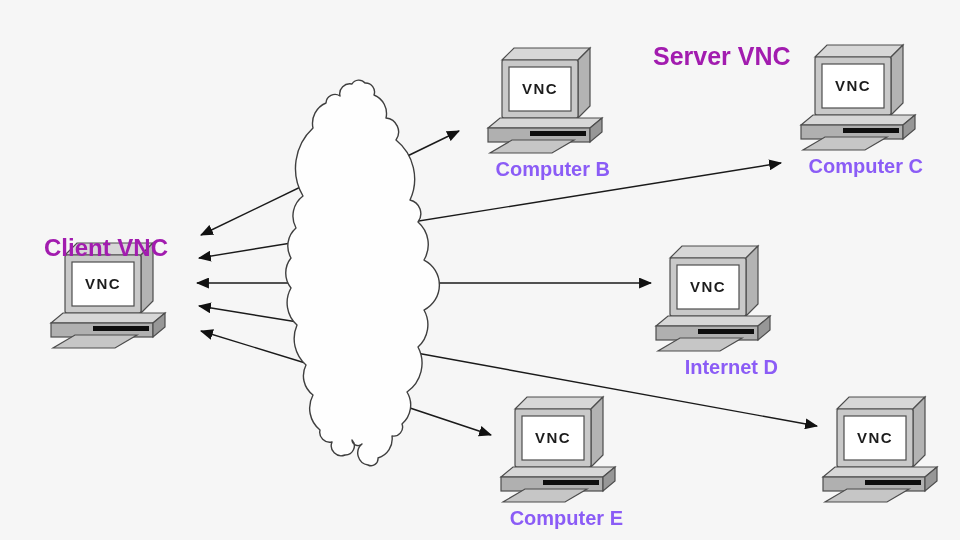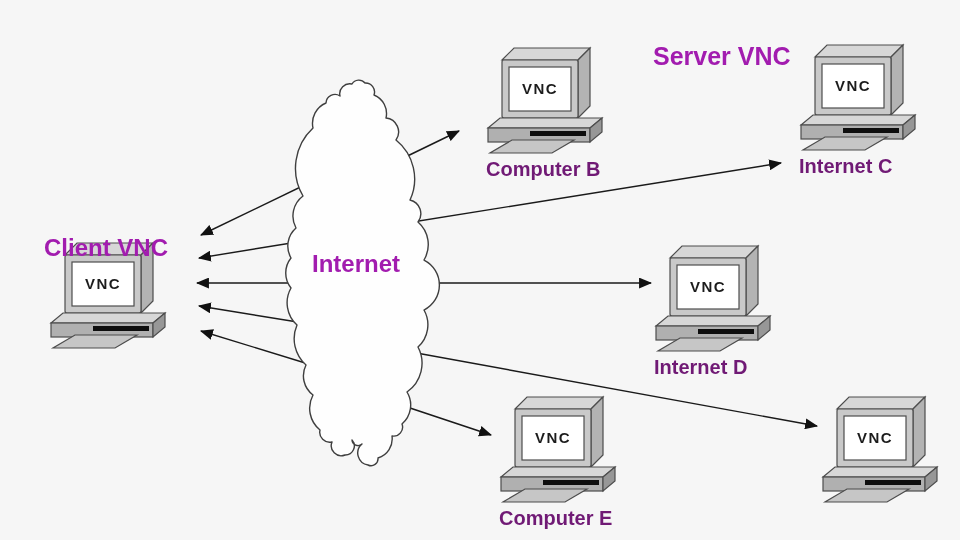--- a/index.html
+++ b/index.html
@@ -5,34 +5,34 @@
   html,body{margin:0;padding:0;background:#e9e9e9;}
   .stage{
     position:relative;width:960px;height:540px;background:#f6f6f6;
     overflow:hidden;font-family:"Liberation Sans",sans-serif;
   }
   .wires{position:absolute;left:0;top:0;width:960px;height:540px;}
   .wires line{stroke:#1a1a1a;stroke-width:1.4;}
   .cloud{fill:#fefefe;stroke:#3f3f3f;stroke-width:1.4;stroke-linejoin:round;}
   .arrowhead{fill:#111;}
 
-  .computer{position:absolute;width:124px;text-align:left;}
+  .computer{position:absolute;width:124px;text-align:right;}
   .pc{width:124px;height:112px;display:block;}
   .pc polygon,.pc rect{stroke:#4d4d4d;stroke-width:1.2;}
   .mon-top{fill:#d7d7d7;}
   .mon-side{fill:#b3b3b3;}
   .mon-front{fill:#c9c9c9;}
   .screen{fill:#ffffff;stroke:#5a5a5a;}
   .vnc{font:bold 15px "Liberation Sans",sans-serif;fill:#1c1c1c;letter-spacing:1.5px;text-anchor:middle;}
   .base-top{fill:#d7d7d7;}
   .base-front{fill:#b0b0b0;}
   .base-side{fill:#979797;}
   .slot{fill:#0e0e0e;stroke:none !important;}
   .kbd{fill:#c6c6c6;}
-  .pc-label{margin-top:4px;font-weight:bold;font-size:20px;color:#701a75;white-space:nowrap;}
+  .pc-label{margin-top:4px;font-weight:bold;font-size:20px;color:#8b5cf6;white-space:nowrap;}
 
   .red-label{position:absolute;font-weight:bold;color:#a21caf;font-size:24px;white-space:nowrap;}
   .lbl-client{left:44px;top:195px;margin-top:39px;}
   .lbl-server{left:653px;top:42px;font-size:25px;}
   .lbl-internet{left:312px;top:250px;}
 
   .pos-a{left:49px;top:237px;}
   .pos-b{left:486px;top:42px;}
   .pos-c{left:799px;top:39px;}
   .pos-d{left:654px;top:240px;}
@@ -113,21 +113,21 @@
       <polygon class="mon-side" points="92,18 104,6 104,64 92,76"></polygon>
       <rect class="mon-front" x="16" y="18" width="76" height="58" rx="2"></rect>
       <rect class="screen" x="23" y="25" width="62" height="44"></rect>
       <text class="vnc" x="54" y="52">VNC</text>
       <polygon class="base-top" points="2,86 14,76 116,76 104,86"></polygon>
       <rect class="base-front" x="2" y="86" width="102" height="14"></rect>
       <polygon class="base-side" points="104,86 116,76 116,90 104,100"></polygon>
       <rect class="slot" x="44" y="89" width="56" height="5"></rect>
       <polygon class="kbd" points="26,98 88,98 66,111 4,111"></polygon>
     </svg>
-    <div class="pc-label">Internet C</div>
+    <div class="pc-label">Computer C</div>
   </div>
 
   <div class="computer pos-d">
     <svg class="pc" viewBox="0 0 124 112">
       <polygon class="mon-top" points="16,18 28,6 104,6 92,18"></polygon>
       <polygon class="mon-side" points="92,18 104,6 104,64 92,76"></polygon>
       <rect class="mon-front" x="16" y="18" width="76" height="58" rx="2"></rect>
       <rect class="screen" x="23" y="25" width="62" height="44"></rect>
       <text class="vnc" x="54" y="52">VNC</text>
       <polygon class="base-top" points="2,86 14,76 116,76 104,86"></polygon>
@@ -165,15 +165,14 @@
       <polygon class="base-top" points="2,86 14,76 116,76 104,86"></polygon>
       <rect class="base-front" x="2" y="86" width="102" height="14"></rect>
       <polygon class="base-side" points="104,86 116,76 116,90 104,100"></polygon>
       <rect class="slot" x="44" y="89" width="56" height="5"></rect>
       <polygon class="kbd" points="26,98 88,98 66,111 4,111"></polygon>
     </svg>
   </div>
 
   <div class="red-label lbl-client">Client VNC</div>
   <div class="red-label lbl-server">Server VNC</div>
-  <div class="red-label lbl-internet">Internet</div>
 
 </div>
 
 </body></html>

